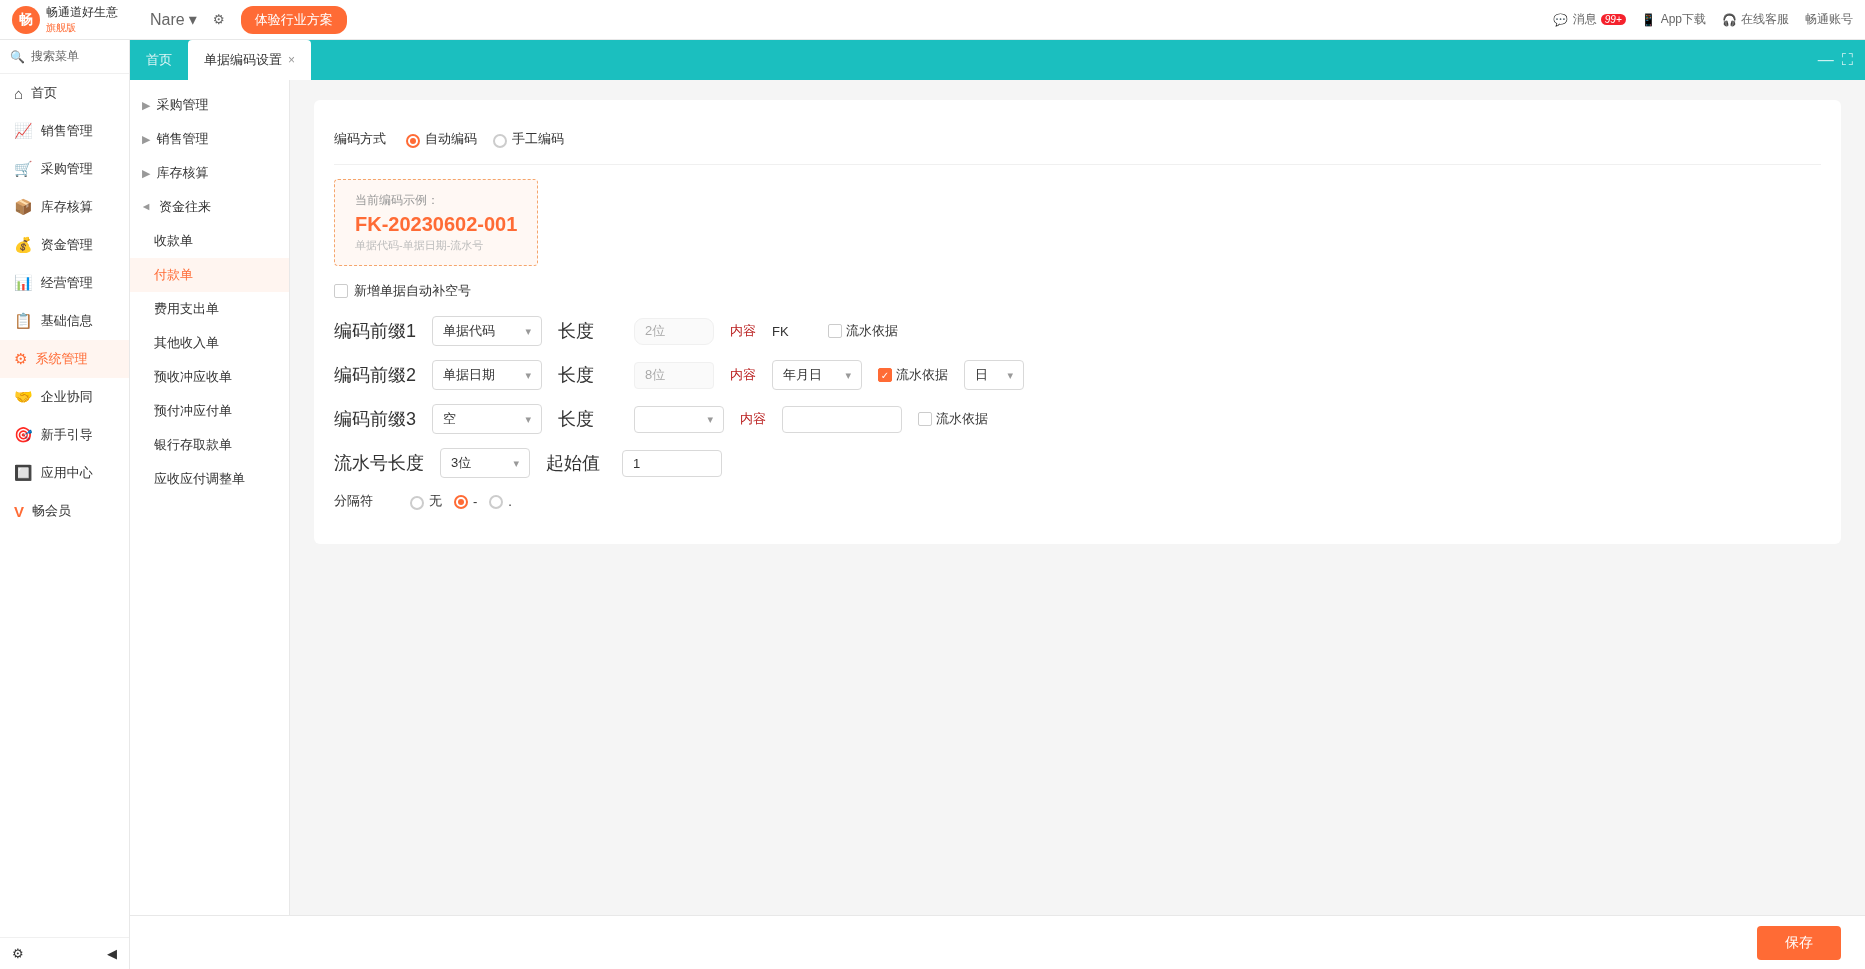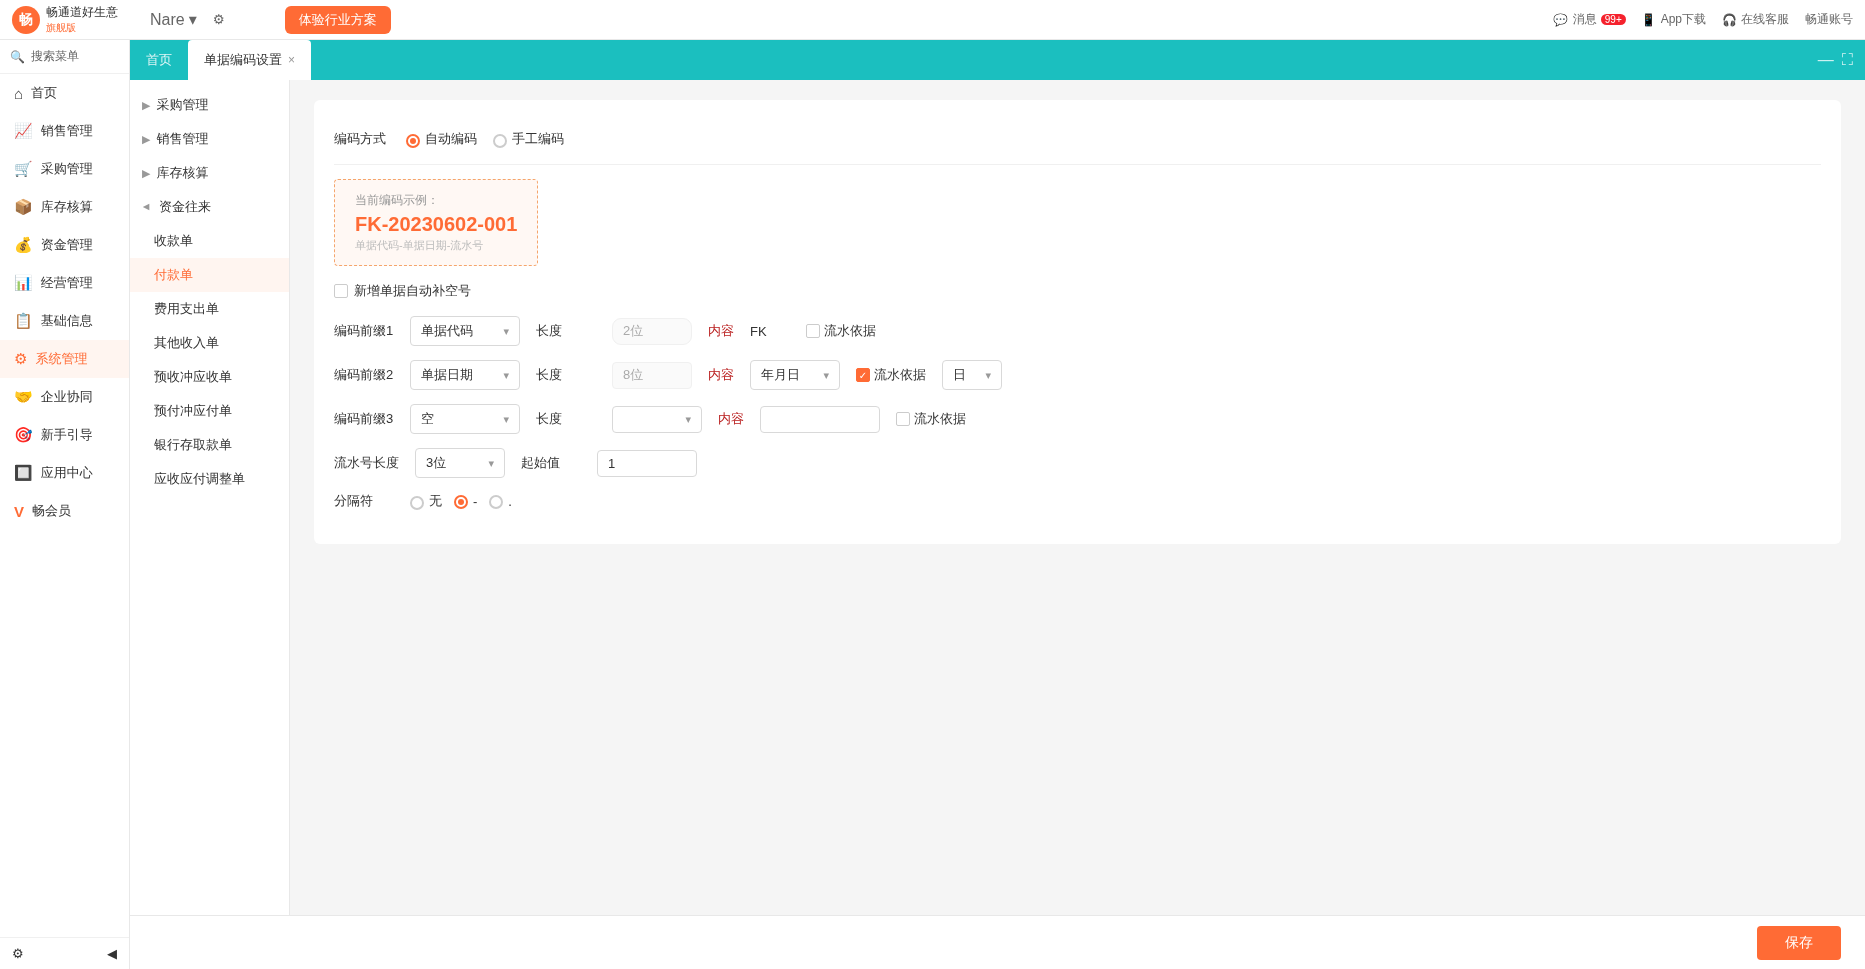--- a/index.html
+++ b/index.html
@@ -39,31 +39,31 @@
     .header-dropdown {
       display: flex; align-items: center; gap: 4px; cursor: pointer; color: #666; font-size: 16px;
     }
     .header-settings-btn {
       width: 28px; height: 28px;
       border: none; background: none; cursor: pointer;
       display: flex; align-items: center; justify-content: center; color: #666;
     }
     .trial-btn {
       background: #ff6b35; color: white; border: none;
-      padding: 5px 14px; border-radius: 6px; cursor: pointer; font-size: 13px; margin-left: 44px;
+      padding: 5px 14px; border-radius: 12px; cursor: pointer; font-size: 13px;
     }
     .header-right {
       display: flex; align-items: center; gap: 16px; font-size: 12px; color: #666;
     }
     .header-right-item {
       display: flex; align-items: center; gap: 4px; cursor: pointer;
     }
     .badge {
       background: #f5222d; color: white; border-radius: 8px;
-      font-size: 10px; padding: 0 4px; min-width: 16px; text-align: center;
+      font-size: 10px; padding: 0 4px; min-width: 16px; text-align: center; font-style: italic;
     }
     .user-name { font-size: 12px; color: #666; }
 
     
     .sidebar {
       position: fixed;
       top: 40px; left: 0; bottom: 0;
       width: 130px;
       background: #fff;
       border-right: 1px solid #e8e8e8;
@@ -212,21 +212,21 @@
     .checkbox-box {
       width: 14px; height: 14px; border: 1.5px solid #ccc; border-radius: 2px;
       display: inline-flex; align-items: center; justify-content: center; cursor: pointer;
     }
     .checkbox-box.checked { background: #ff6b35; border-color: #ff6b35; color: white; font-size: 10px; }
 
     
     .form-row {
       display: flex; align-items: center; gap: 16px; margin-bottom: 14px; flex-wrap: wrap;
     }
-    .form-label { font-size: 13px; color: #333; white-space: nowrap; min-width: 60px; }
+    .form-label { font-size: 18px; color: #333; white-space: nowrap; min-width: 60px; }
     .form-select {
       display: flex; align-items: center;
       border: 1px solid #d9d9d9; border-radius: 4px;
       padding: 5px 10px; background: #fff; cursor: pointer; font-size: 13px;
       min-width: 100px; gap: 6px; justify-content: space-between;
     }
     .form-select .arrow { color: #999; font-size: 11px; }
     .form-input {
       border: 1px solid #d9d9d9; border-radius: 4px;
       padding: 5px 10px; font-size: 13px; color: #333; background: #fff;

